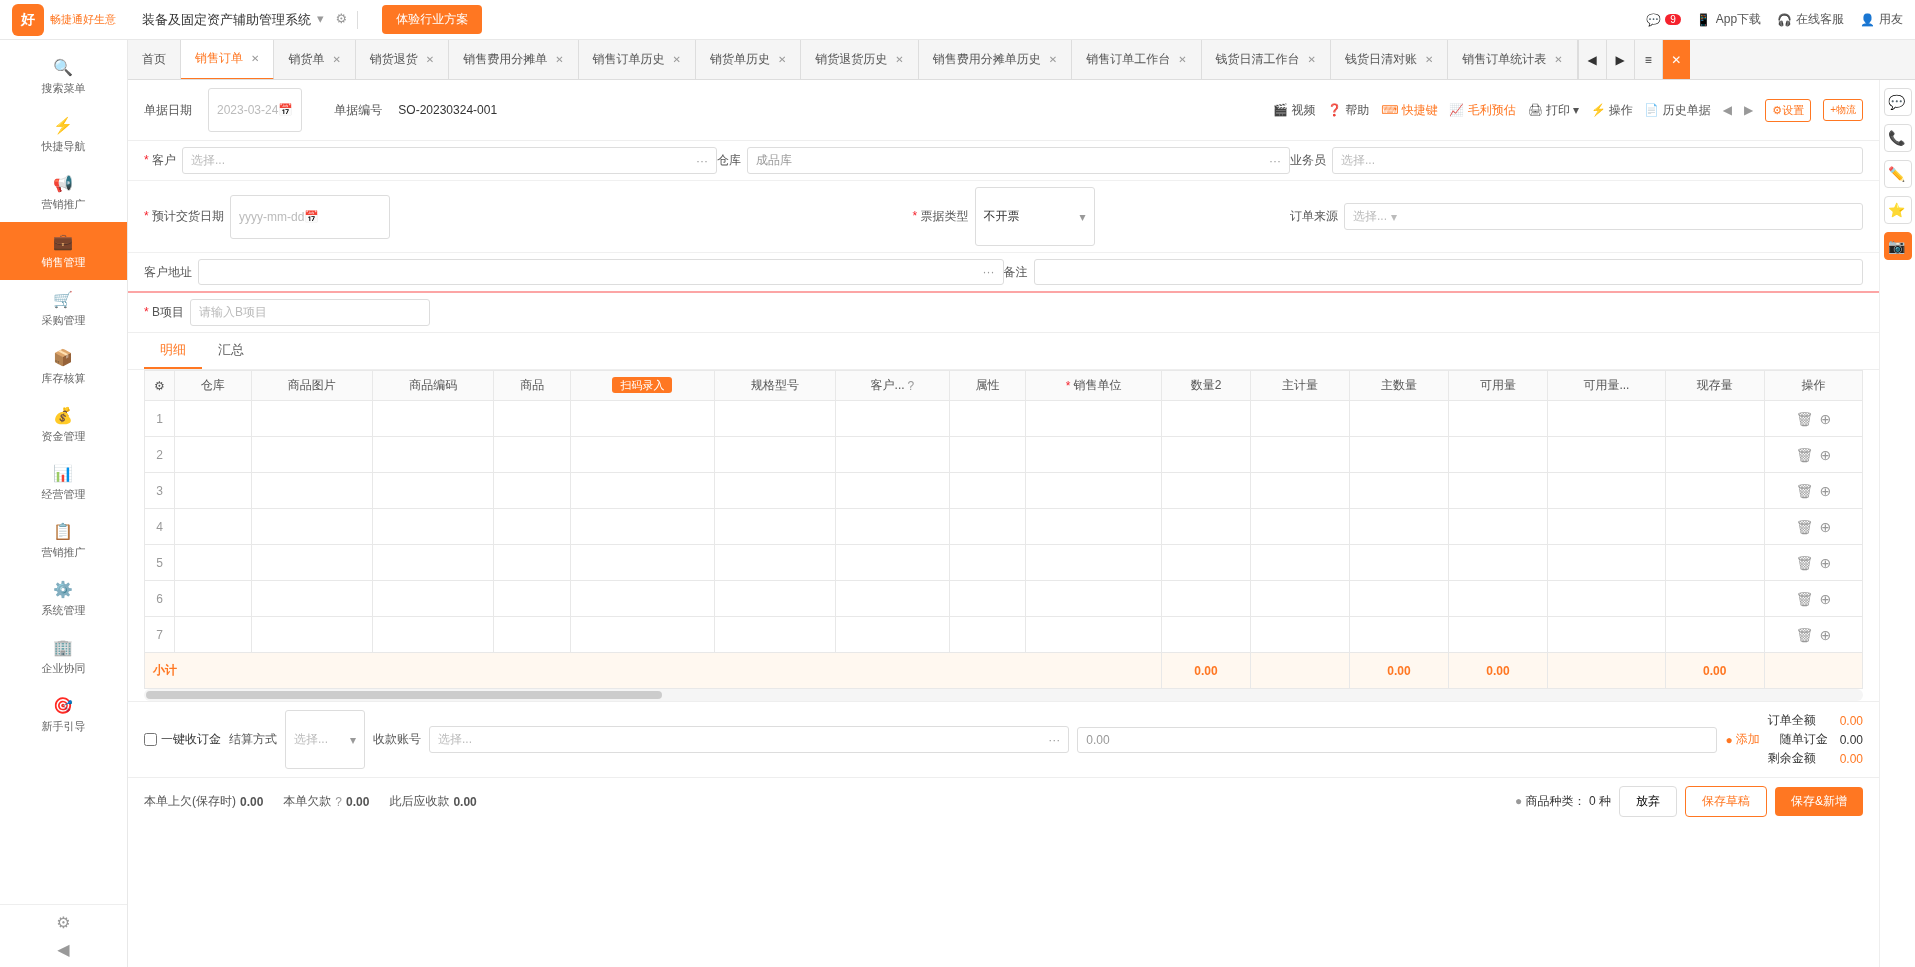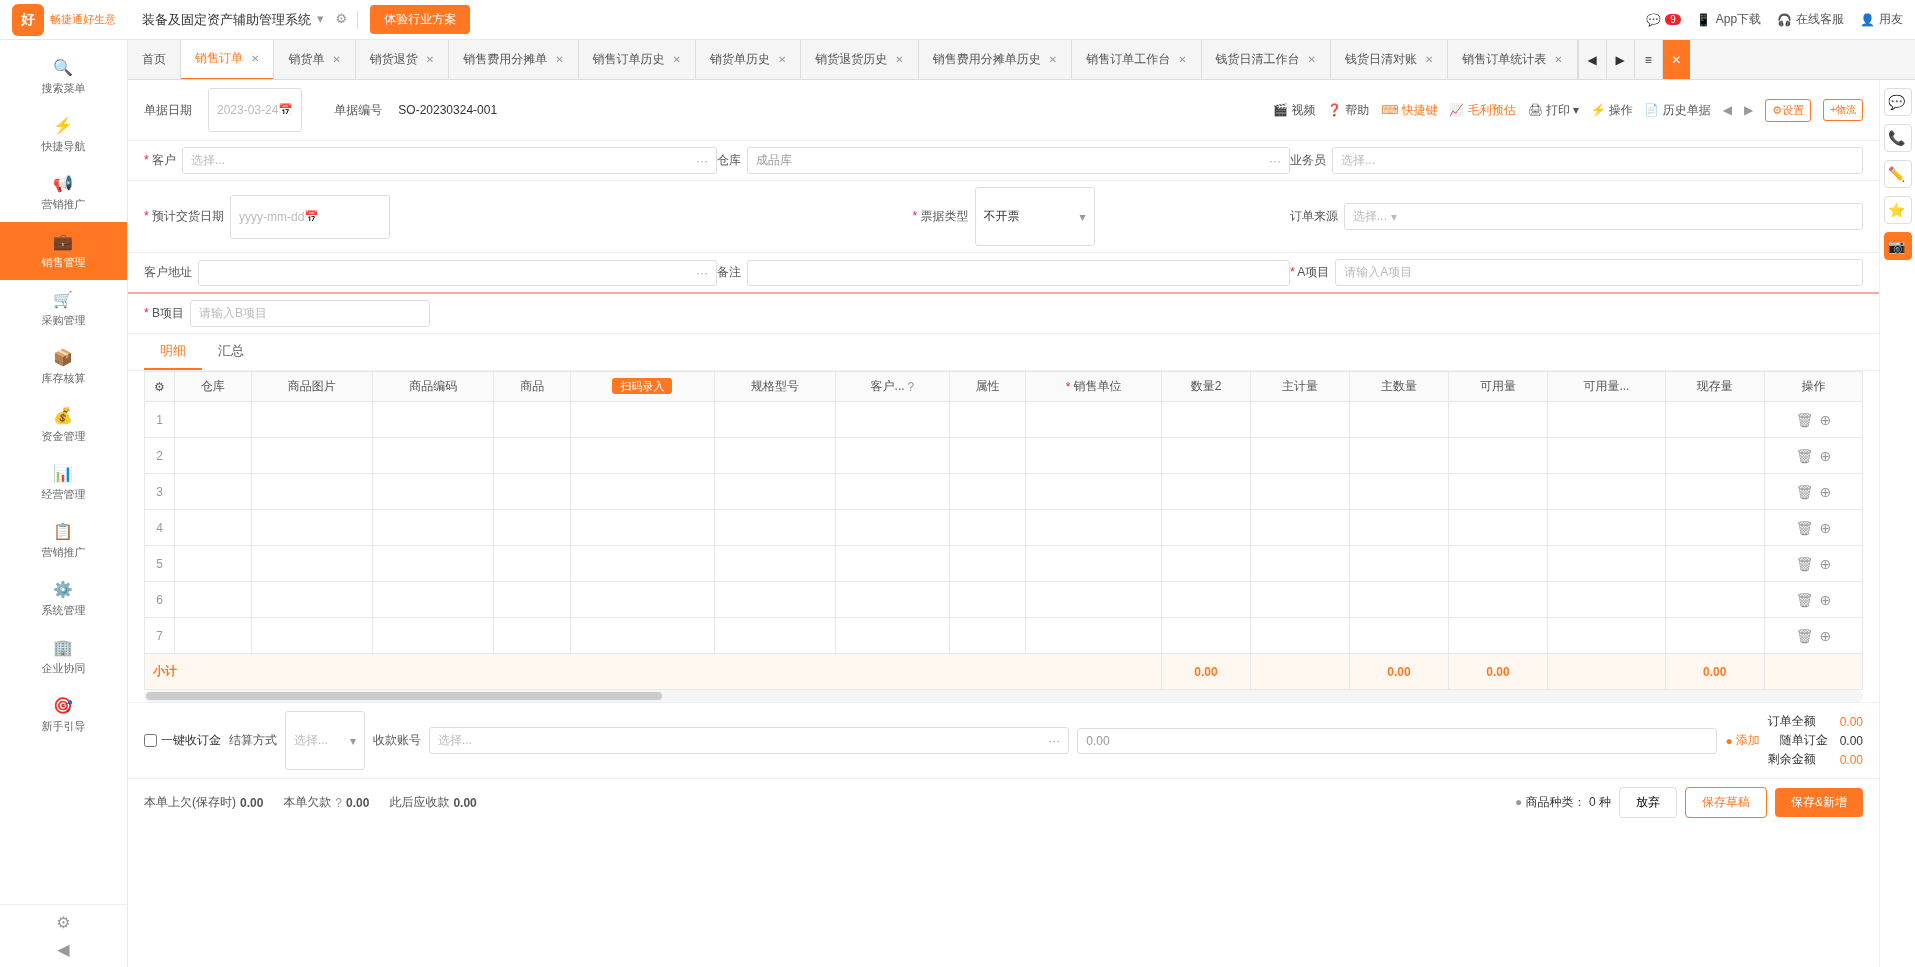--- a/index.html
+++ b/index.html
@@ -92,21 +92,21 @@
   <div class="top-bar">
     <div class="logo-area">
       <div class="logo-icon">好</div>
       <div class="logo-text">畅捷通好生意</div>
     </div>
     <div class="system-title">
       <span>装备及固定资产辅助管理系统</span>
       <span style="color:#999">▾</span>
       <span style="color:#999; margin-left:6px">⚙</span>
     </div>
-    <button class="btn-orange" style="margin-left:12px">体验行业方案</button>
+    <button class="btn-orange" style="margin-left:24px">体验行业方案</button>
     <div class="top-right">
       <div class="top-right-item">
         <span>💬</span>
         <span class="badge">9</span>
       </div>
       <div class="top-right-item">
         <span>📱</span>
         <span>App下载</span>
       </div>
       <div class="top-right-item">
@@ -343,26 +343,20 @@
             <div style="display:flex; align-items:center; gap:6px; flex:1;">
               <span class="form-col-label">客户地址</span>
               <div class="input-box" style="min-width:200px; flex:1;">
                 <span class="dots" style="margin-left:auto">···</span>
               </div>
             </div>
             <div style="display:flex; align-items:center; gap:6px; flex:1; justify-content:center;">
               <span class="form-col-label">备注</span>
               <div class="input-box" style="min-width:200px; flex:1;"></div>
             </div>
-            <div style="display:flex; align-items:center; gap:6px; flex:1; justify-content:flex-end;">
-              <span class="form-col-label req">A项目</span>
-              <div class="input-box" style="min-width:200px; flex:1; color:#bbb;">
-                <span>请输入A项目</span>
-              </div>
-            </div>
           </div>
 
           <div style="background:#fff; padding:6px 16px; display:flex; align-items:center; gap:0; border-bottom:1px solid #eee;">
             <div style="display:flex; align-items:center; gap:6px;">
               <span class="form-col-label req">B项目</span>
               <div class="input-box" style="min-width:240px; color:#bbb;">
                 <span>请输入B项目</span>
               </div>
             </div>
           </div>

